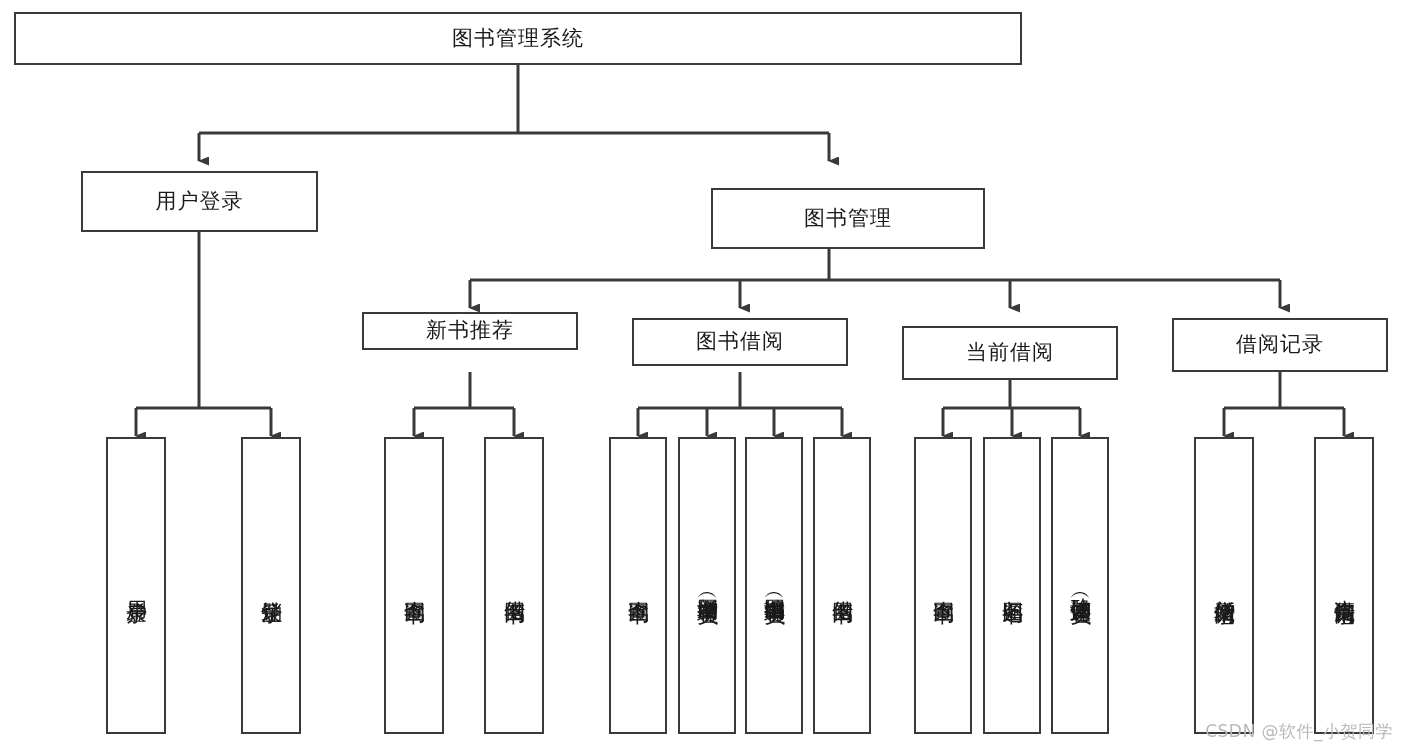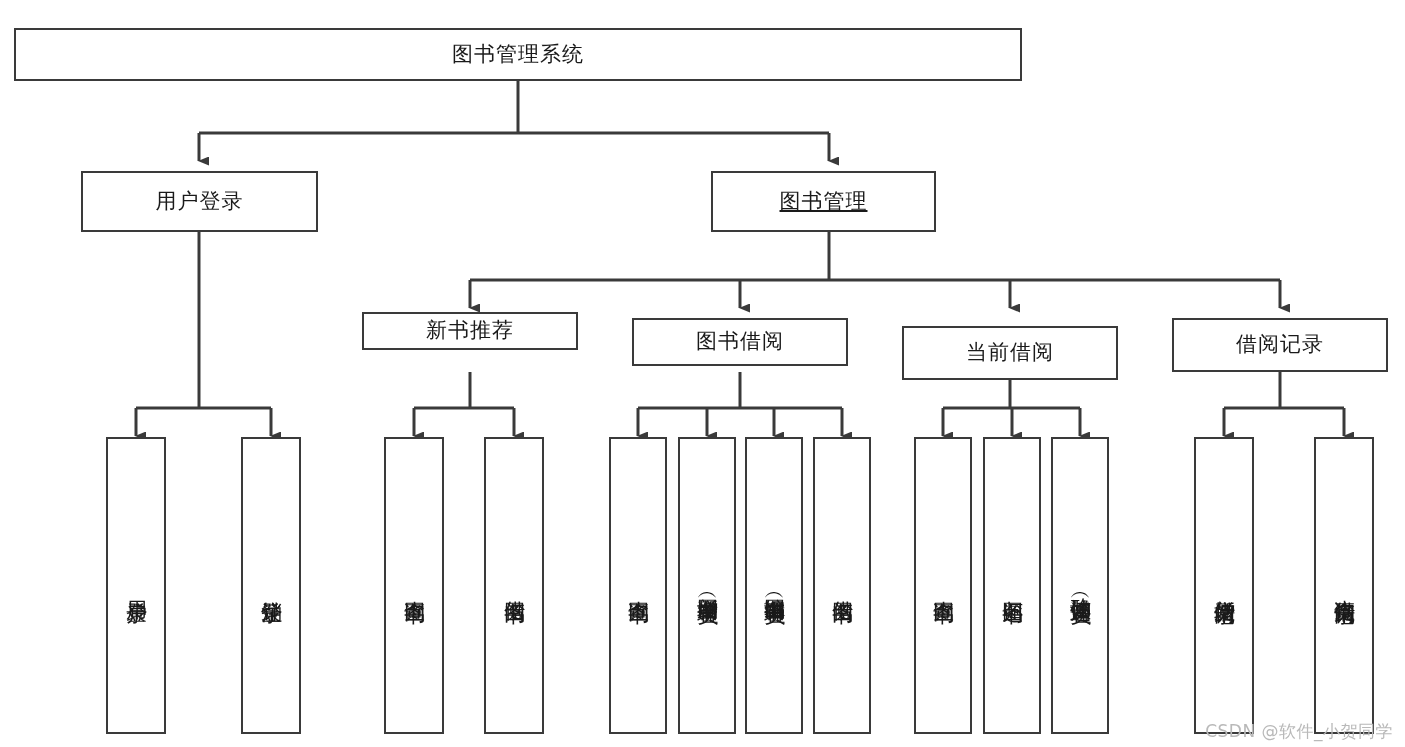--- a/index.html
+++ b/index.html
@@ -109,27 +109,27 @@
         <line x1="1012" y1="408" x2="1012" y2="436" marker-end="url(#arrowhead)"></line>
         <line x1="1080" y1="408" x2="1080" y2="436" marker-end="url(#arrowhead)"></line>
         <line x1="1280" y1="372" x2="1280" y2="408"></line>
         <line x1="1224" y1="408" x2="1344" y2="408"></line>
         <line x1="1224" y1="408" x2="1224" y2="436" marker-end="url(#arrowhead)"></line>
         <line x1="1344" y1="408" x2="1344" y2="436" marker-end="url(#arrowhead)"></line>
       </g>
   </svg>
 
   <div id="nodes-layer">
-      <div class="node horiz root-node" style="left: 14px; top: 28px; width: 1008px; height: 53px;">
+      <div class="node horiz root-node" style="left: 14px; top: 12px; width: 1008px; height: 53px;">
         <span class="htext">图书管理系统</span>
       </div>
       <div class="node horiz" style="left: 81px; top: 171px; width: 237px; height: 61px;">
         <span class="htext">用户登录</span>
       </div>
-      <div class="node horiz" style="left: 711px; top: 171px; width: 225px; height: 61px; text-decoration: underline;">
+      <div class="node horiz" style="left: 711px; top: 188px; width: 274px; height: 61px;">
         <span class="htext">图书管理</span>
       </div>
       <div class="node horiz" style="left: 362px; top: 312px; width: 216px; height: 38px;">
         <span class="htext">新书推荐</span>
       </div>
       <div class="node horiz" style="left: 632px; top: 318px; width: 216px; height: 48px;">
         <span class="htext">图书借阅</span>
       </div>
       <div class="node horiz" style="left: 902px; top: 318px; width: 216px; height: 54px; margin-top: 8px;">
         <span class="htext">当前借阅</span>

